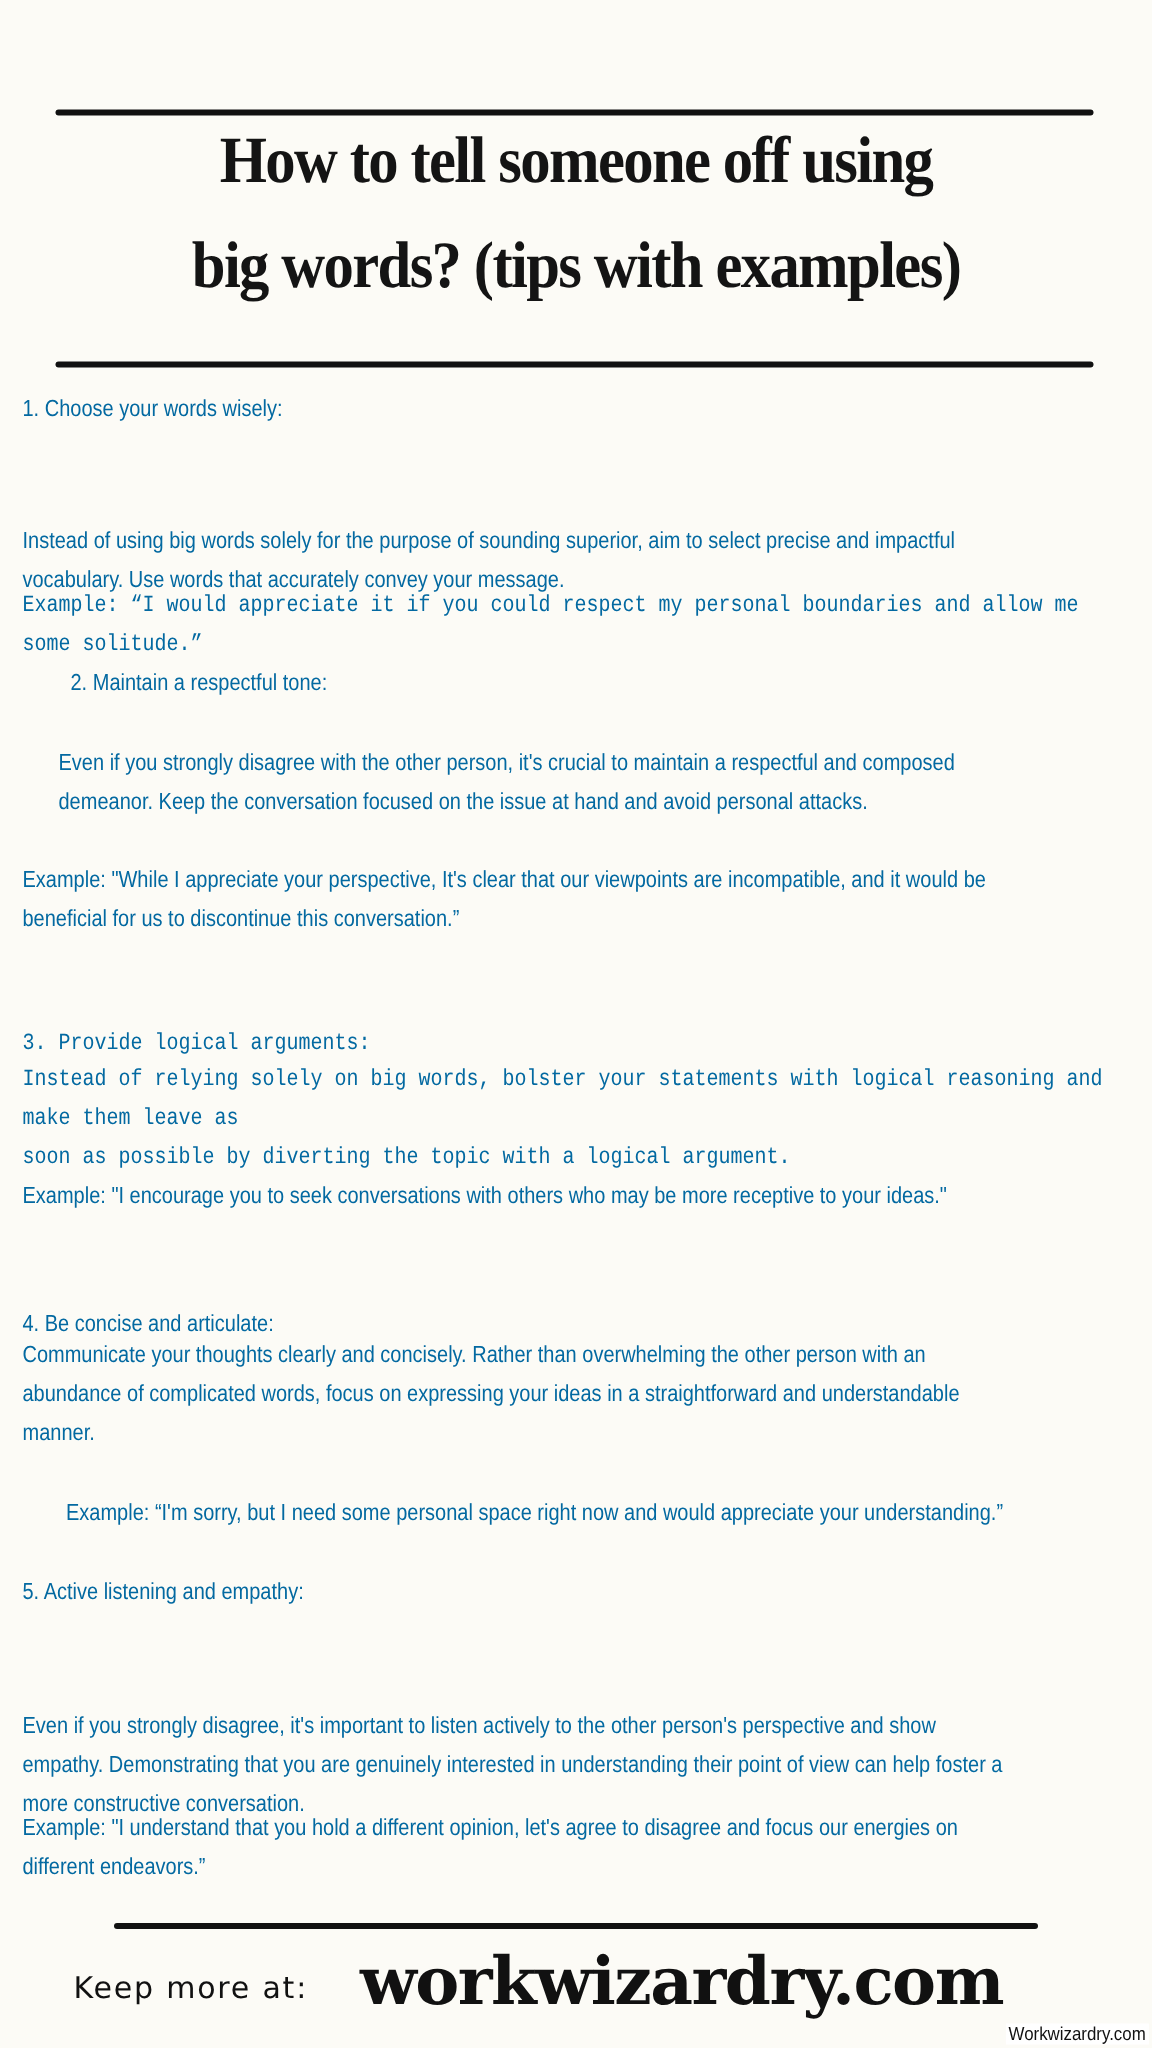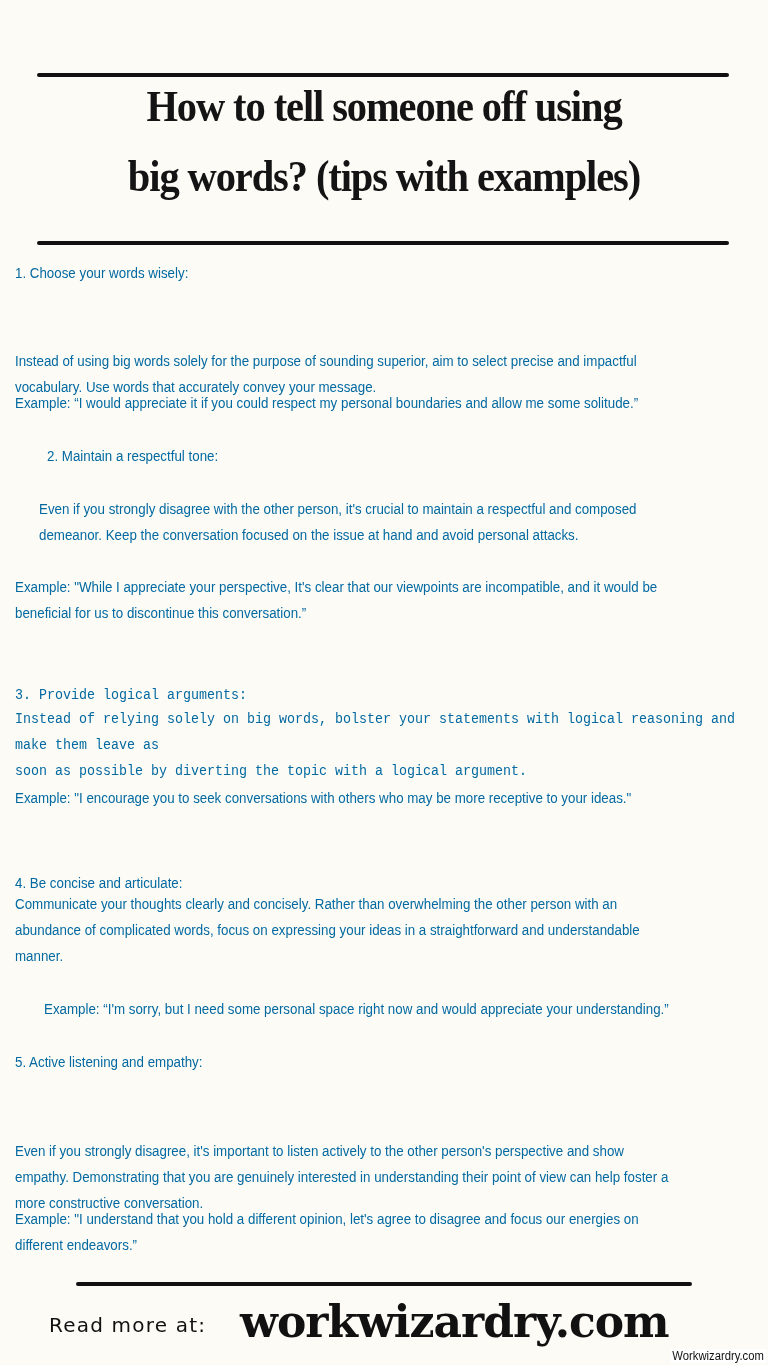--- a/index.html
+++ b/index.html
@@ -89,21 +89,21 @@
 
 <div class="rule" style="left:37px; top:241px; width:692px;"></div>
 
 <div class="body-text" style="top:260px;">
   <p class="para">1. Choose your words wisely:</p>
 </div>
 <div class="body-text" style="top:312px;margin-top:36px;">
   <p class="para">Instead of using big words solely for the purpose of sounding superior, aim to select precise and impactful</p>
   <p class="para">vocabulary. Use words that accurately convey your message.</p>
 </div>
-<div class="body-text" style="top:390px;">
+<div class="body-text" style="top:390px;font-family:Liberation Mono, monospace;">
   <p class="para">Example: “I would appreciate it if you could respect my personal boundaries and allow me some solitude.”</p>
 </div>
 
 <div class="body-text" style="top:443px;margin-left:32px;">
   <p class="para">2. Maintain a respectful tone:</p>
 </div>
 <div class="body-text" style="top:496px;margin-left:24px;">
   <p class="para">Even if you strongly disagree with the other person, it's crucial to maintain a respectful and composed</p>
   <p class="para">demeanor. Keep the conversation focused on the issue at hand and avoid personal attacks.</p>
 </div>
@@ -143,15 +143,15 @@
   <p class="para">empathy. Demonstrating that you are genuinely interested in understanding their point of view can help foster a</p>
   <p class="para">more constructive conversation.</p>
 </div>
 <div class="body-text" style="top:1206px;">
   <p class="para">Example: "I understand that you hold a different opinion, let's agree to disagree and focus our energies on</p>
   <p class="para">different endeavors.”</p>
 </div>
 
 <div class="rule" style="left:76px; top:1282px; width:616px;"></div>
 
-<div class="footer-label">Read more at:</div>
+<div class="footer-label">Keep more at:</div>
 <div class="footer-site">workwizardry.com</div>
 <div class="watermark">Workwizardry.com</div>
 
 </body></html>

